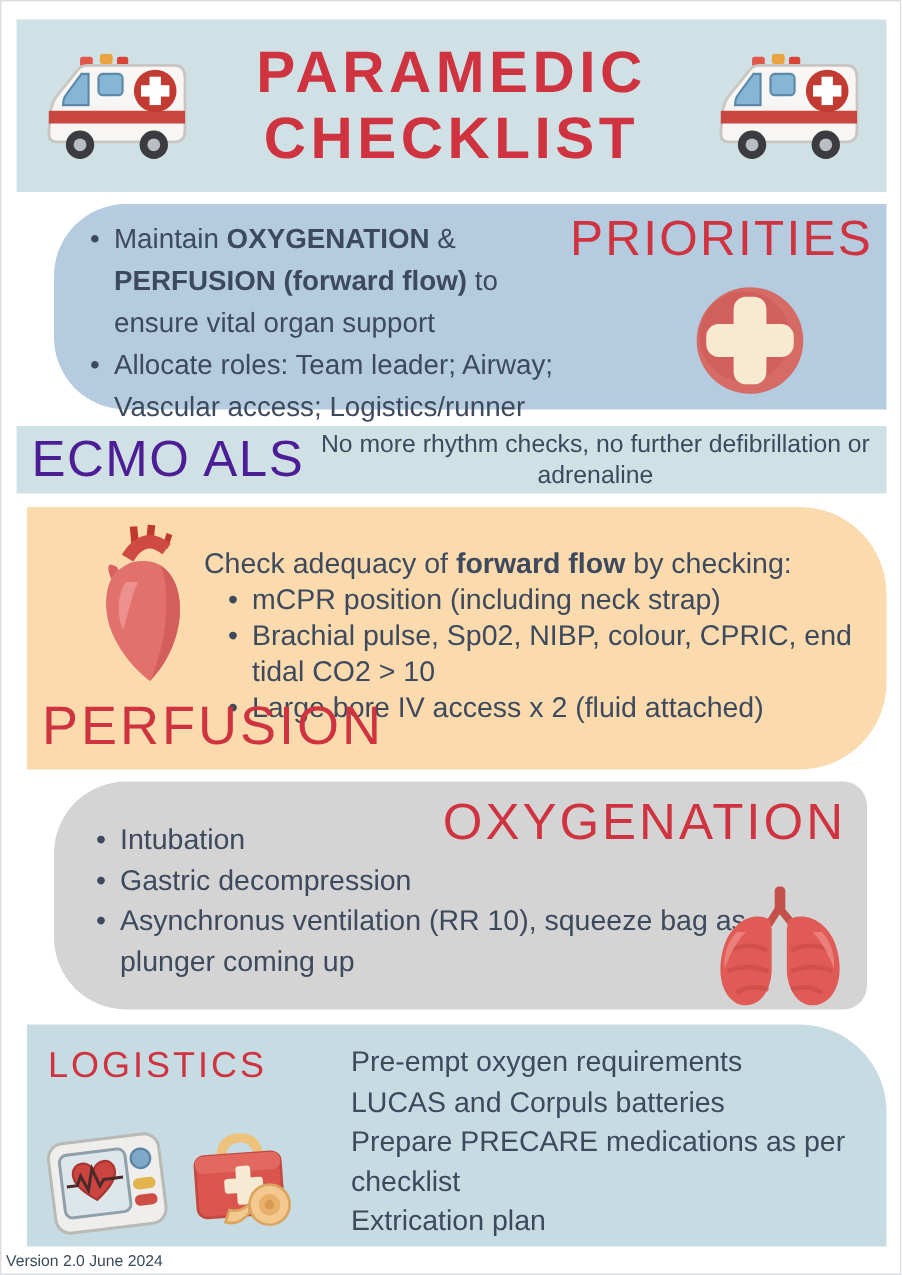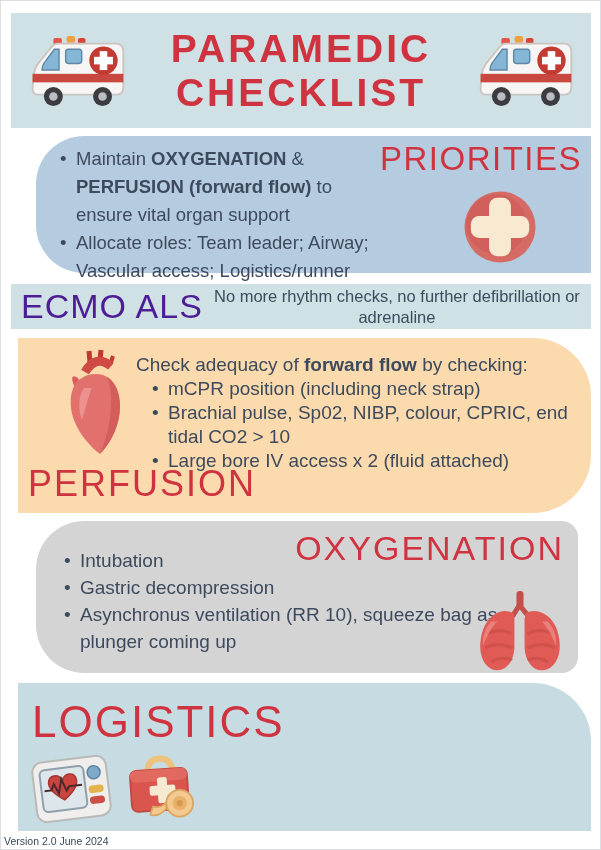--- a/index.html
+++ b/index.html
@@ -46,21 +46,21 @@
   }
   .ecmo-title{font-size:34px;letter-spacing:1px;color:#4c1d95;margin-left:10px;white-space:nowrap;}
   .ecmo-note{flex:1;text-align:center;font-size:16.5px;line-height:1.25;padding:0 4px;}
 
   
   .perfusion-box{
     position:absolute;left:17px;top:337px;width:573px;height:175px;
     background:#fbdaad;border-radius:0 58px 58px 0;
   }
   .heart-icon{position:absolute;left:42px;top:10px;width:72px;height:112px;}
-  .perfusion-content{position:absolute;left:118px;top:15px;width:440px;font-size:19px;line-height:24px;}
+  .perfusion-content{position:absolute;left:118px;top:27px;width:440px;font-size:19px;line-height:24px;}
   .perfusion-content ul.dots{margin-left:14px;width:430px;}
   .perfusion-title{
     position:absolute;left:10px;bottom:8px;font-size:36px;letter-spacing:2px;color:#d03340;
   }
 
   
   .oxygenation-box{
     position:absolute;left:35px;top:520px;width:542px;height:152px;
     background:#d4d4d5;border-radius:48px 16px 16px 48px;
   }
@@ -69,21 +69,21 @@
   }
   .oxygenation-list{position:absolute;left:26px;top:26px;width:436px;font-size:19px;line-height:27px;}
   .lungs-icon{position:absolute;right:4px;bottom:-2px;width:108px;height:86px;}
 
   
   .logistics-box{
     position:absolute;left:17px;top:682px;width:573px;height:148px;
     background:#c7dce2;border-radius:0 58px 0 0;
   }
   .logistics-title{
-    position:absolute;left:14px;top:14px;font-size:44px;letter-spacing:2px;color:#d03340;
+    position:absolute;left:14px;top:14px;font-size:24px;letter-spacing:2px;color:#d03340;
   }
   .monitor-icon{position:absolute;left:6px;top:64px;width:96px;height:82px;}
   .kit-icon{position:absolute;left:102px;top:70px;width:82px;height:70px;}
   .logistics-list{
     position:absolute;left:216px;top:13px;width:352px;
     font-size:19px;line-height:26.5px;list-style:none;margin:0;padding:0;
   }
 
   
   .version{position:absolute;left:3px;bottom:2px;font-size:10.5px;color:#3a4a5a;}
@@ -226,18 +226,24 @@
           <rect x="12" y="18" width="64" height="13" rx="6" fill="#e2695f"></rect>
           <rect x="42" y="27" width="11" height="29" rx="2.5" fill="#f6ead2"></rect>
           <rect x="33" y="36" width="29" height="11" rx="2.5" fill="#f6ead2"></rect>
         </g>
         <path d="M52 62 Q44 72 34 69 L37 60 Q46 62 52 55 Z" fill="#f3c98f" stroke="#dba45f" stroke-width="2"></path>
         <circle cx="67" cy="56" r="15" fill="#f3c98f" stroke="#dba45f" stroke-width="2"></circle>
         <circle cx="67" cy="56" r="8" fill="#e9b06a"></circle>
         <circle cx="67" cy="56" r="3.5" fill="#d89a52"></circle>
       </svg>
     </span>
+    <ul class="logistics-list">
+      <li>Pre-empt oxygen requirements</li>
+      <li>LUCAS and Corpuls batteries</li>
+      <li>Prepare PRECARE medications as per checklist</li>
+      <li>Extrication plan</li>
+    </ul>
   </div>
 
 
   <div class="version">Version 2.0 June 2024</div>
 
 </div>
 
 </body></html>

